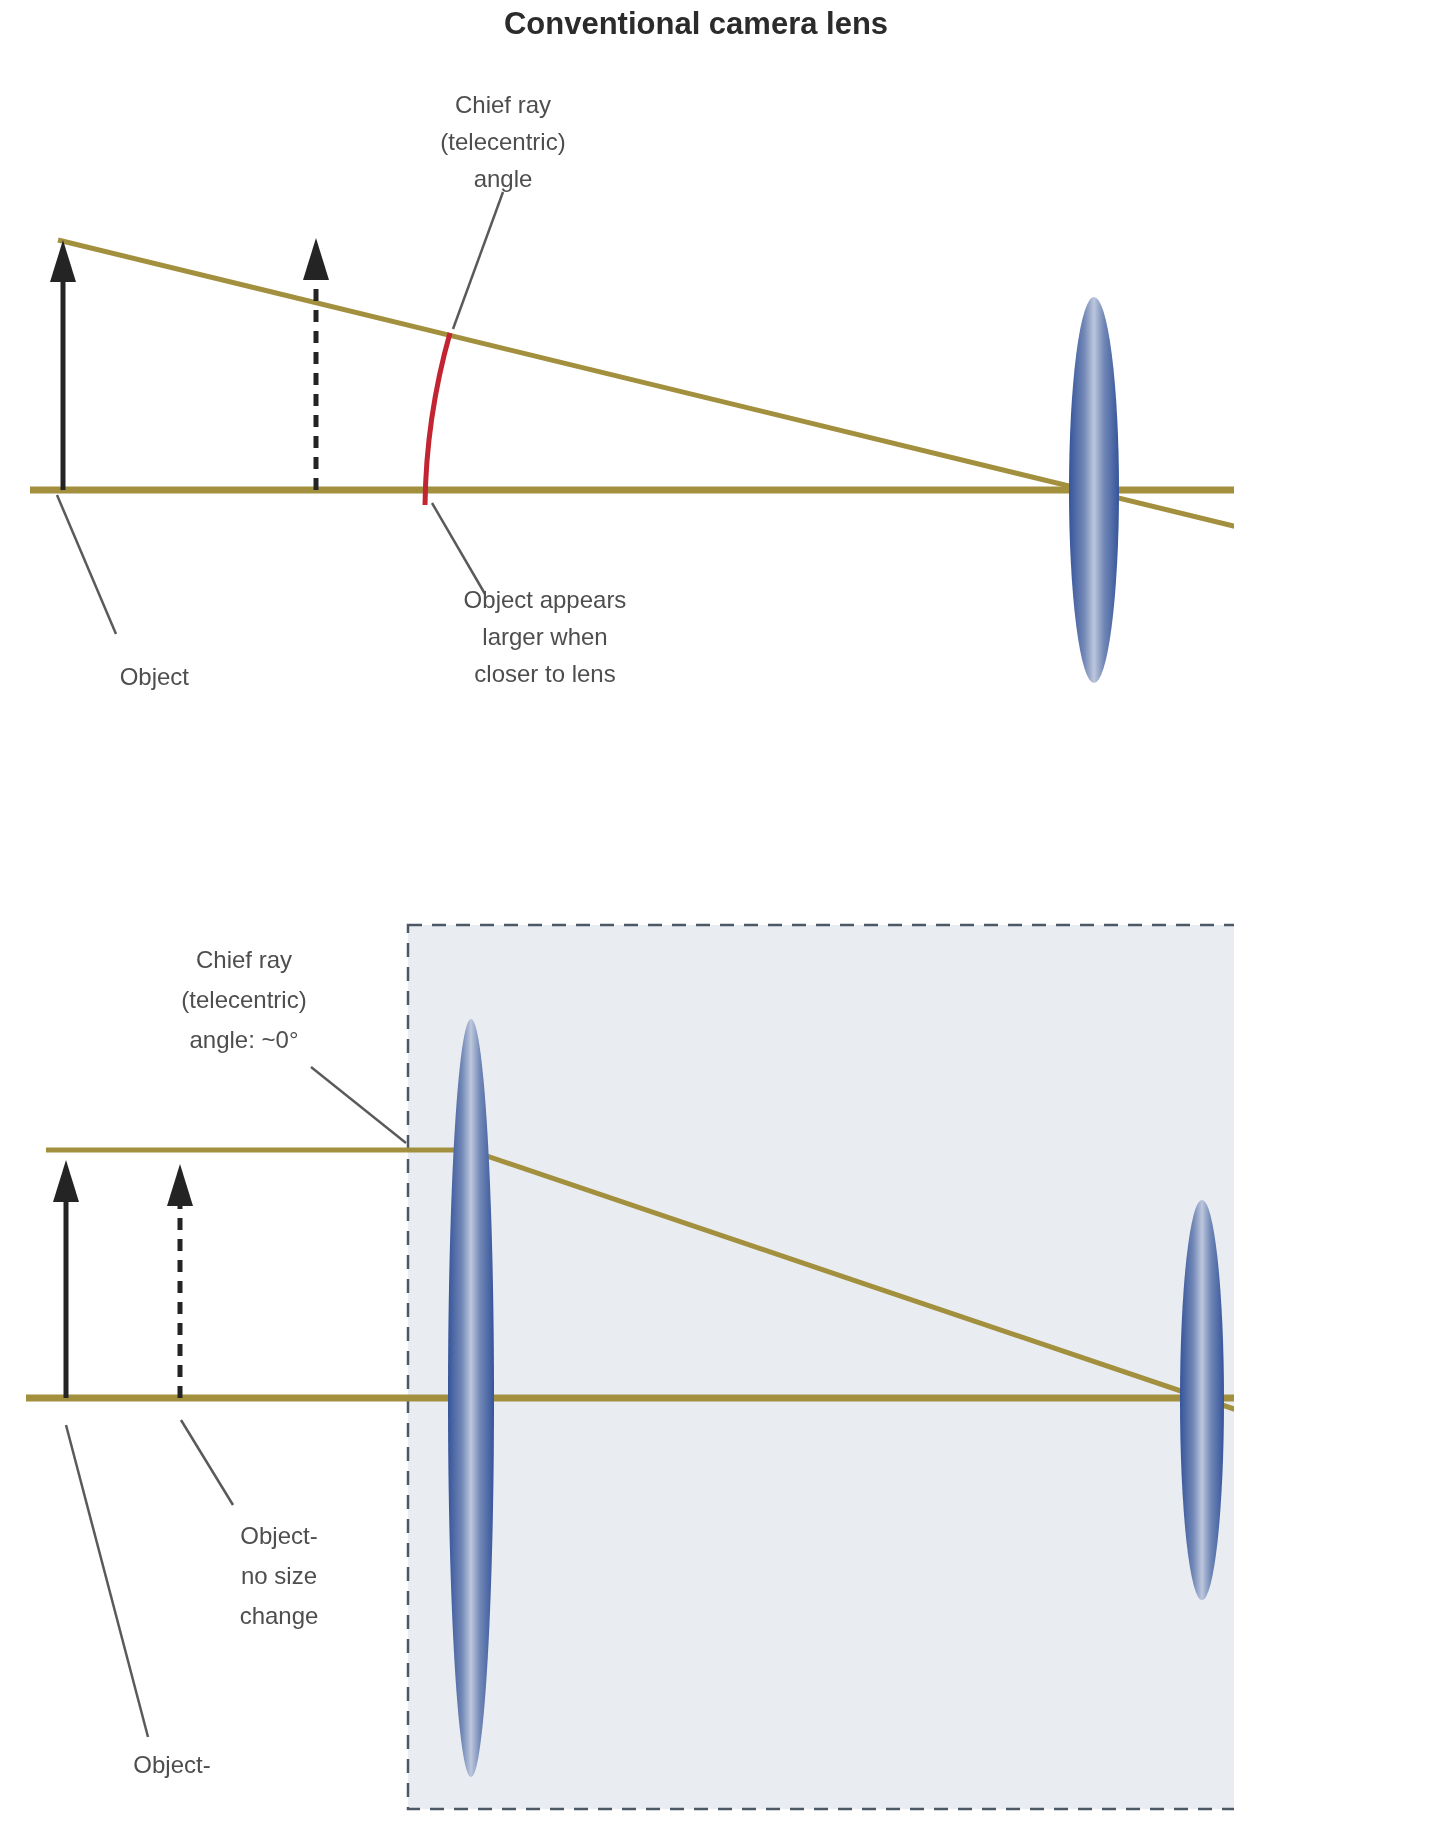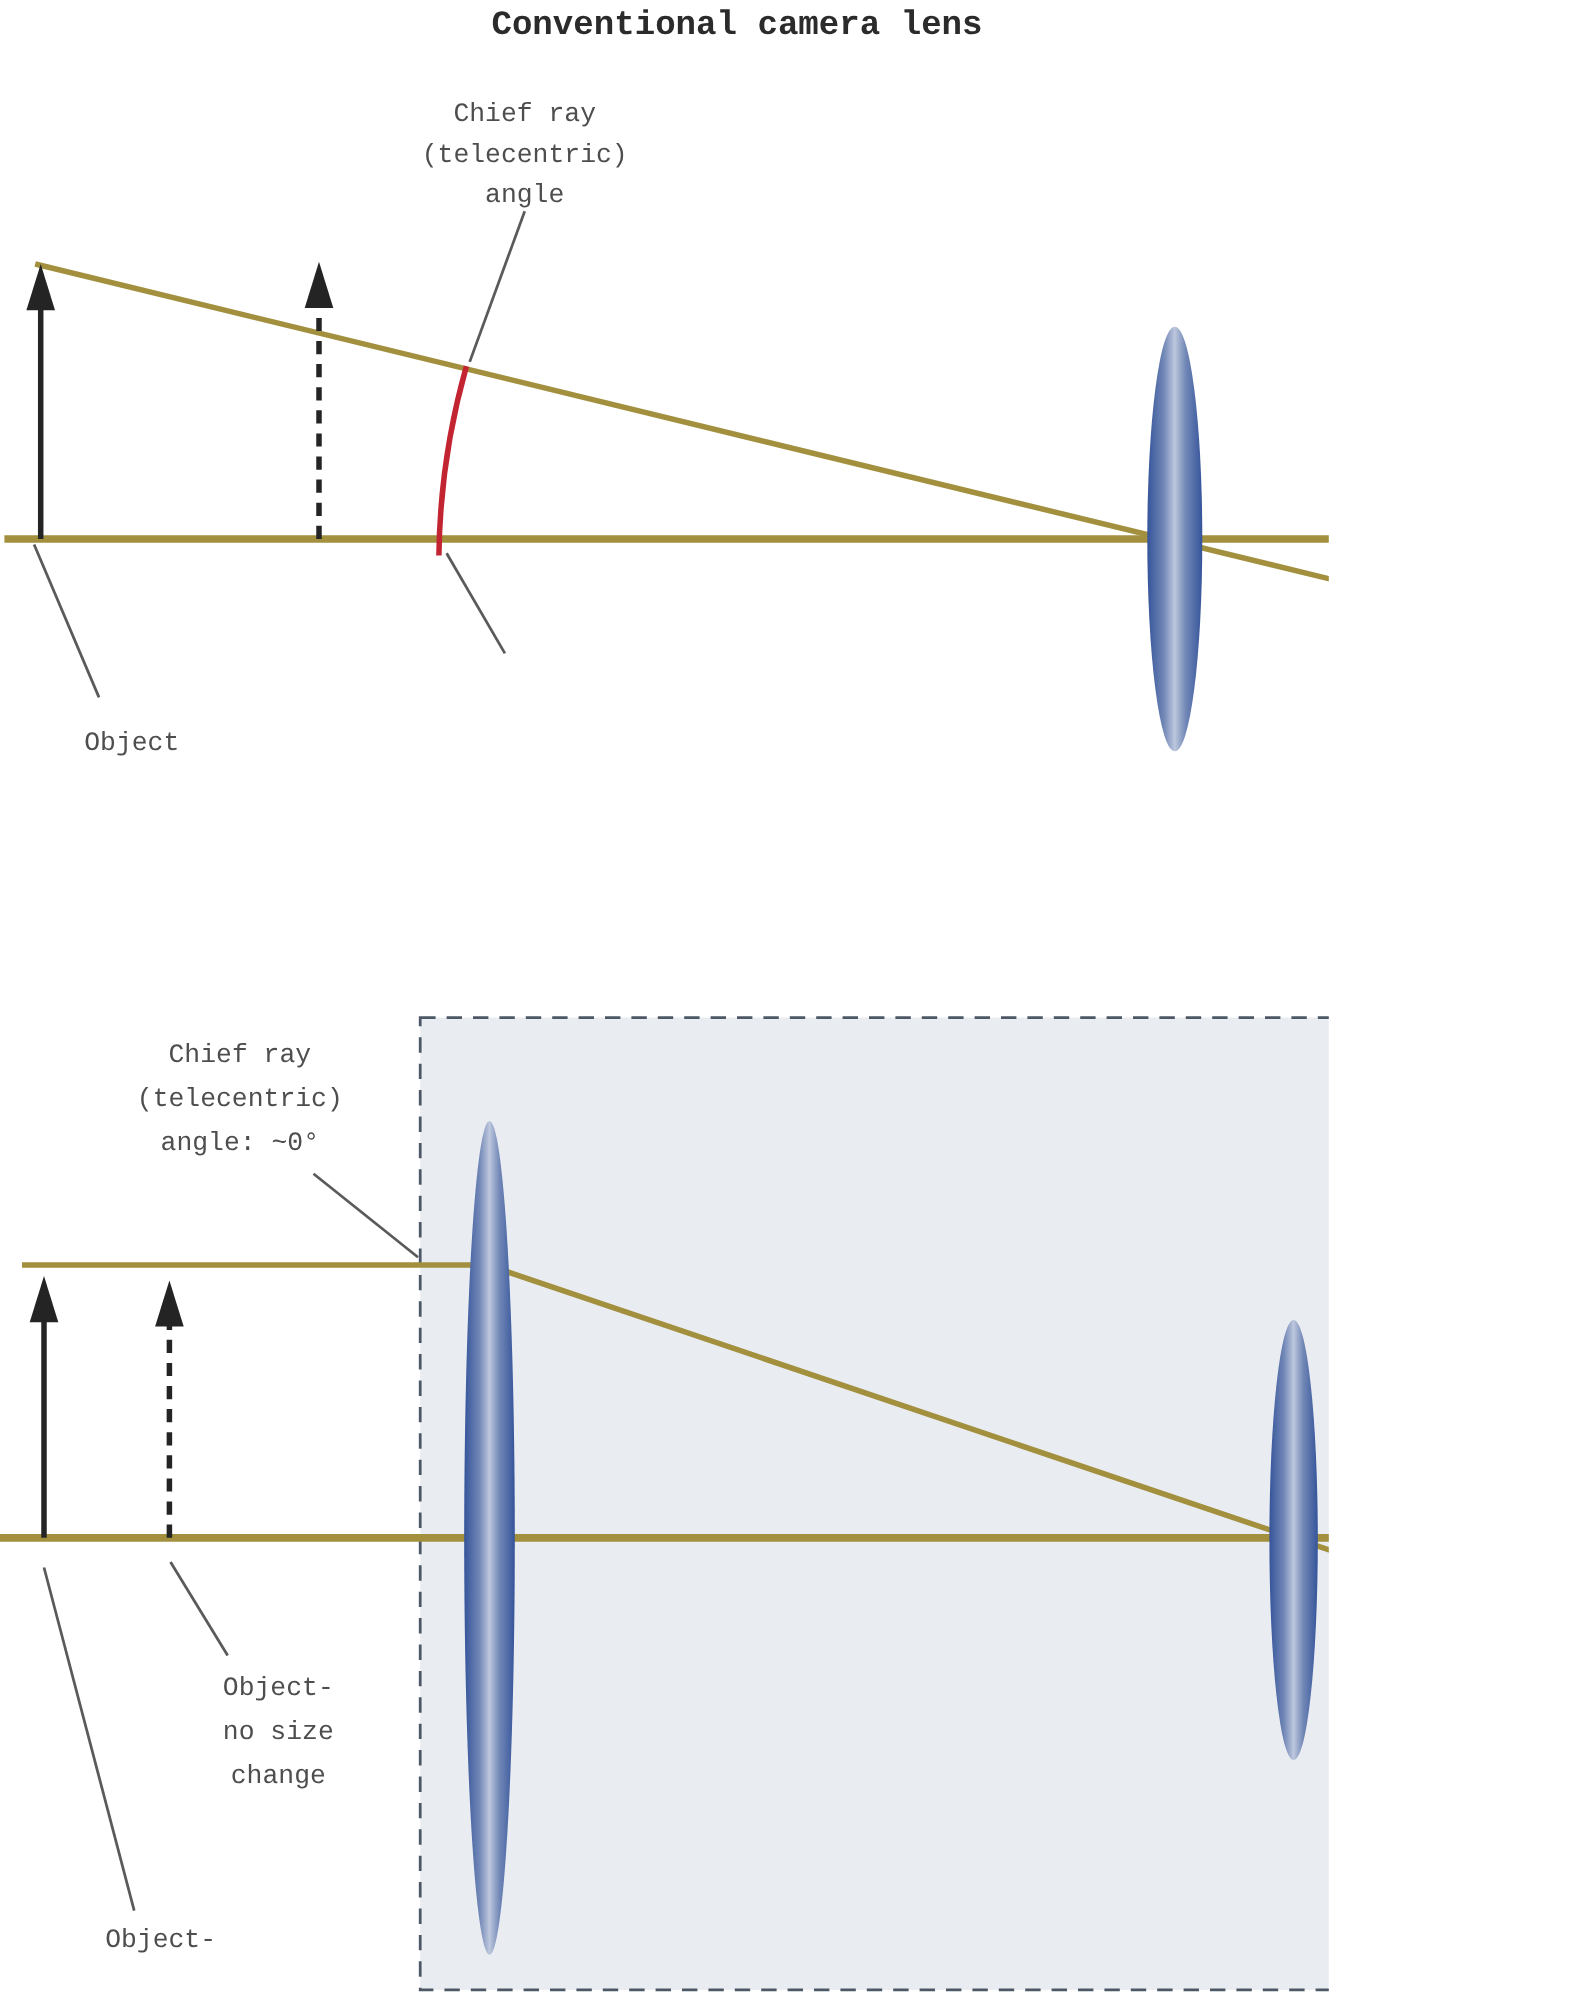--- a/index.html
+++ b/index.html
@@ -1,17 +1,17 @@
 <!DOCTYPE html>
 <html style="--bg: #ffffff; --ray: #a3903e; --arc-red: #c22431; --pointer: #5a5a5a; --arrow: #242424; --lens-edge: #35549a; --lens-mid: #7187b6; --lens-light: #bdc7dd; --box-fill: #e9edf2; --box-border: #4d5866; --text: #4e4e4e; --title: #2b2b2b;"><head>
 <meta charset="utf-8">
 <style>
   html,body{margin:0;padding:0;background:var(--bg,#fff);}
   #stage{position:relative;width:1208px;height:1830px;background:var(--bg,#fff);overflow:hidden;
-         font-family:Liberation Mono, monospace;}
+         font-family:Liberation Sans, sans-serif;margin-left:26px;}
   #diagram-svg{position:absolute;left:0;top:0;}
   .label{position:absolute;white-space:pre-line;color:var(--text,#4e4e4e);
          font-size:24px;line-height:37px;text-align:center;}
   .label.title{font-weight:bold;color:var(--title,#2b2b2b);font-size:31px;line-height:36px;}
   .lh40{line-height:40px;}
   
   .ray{stroke:var(--ray,#a3903e);fill:none;}
   .axis{stroke-width:7;}
   .beam{stroke-width:5;}
   .arc{stroke:var(--arc-red,#c22431);stroke-width:5;fill:none;}
@@ -83,20 +83,23 @@
     <line class="pointer" x1="285" y1="1067" x2="380" y2="1143"></line>
     <line class="pointer" x1="155" y1="1420" x2="207" y2="1505"></line>
     <line class="pointer" x1="40" y1="1425" x2="122" y2="1737"></line>
   </svg>
 
   <div class="label title" style="left:420px;top:6px;width:500px;">Conventional camera lens</div>
   <div class="label" style="left:367px;top:86px;width:220px;">Chief ray
 (telecentric)
 angle</div>
   <div class="label" style="left:43px;top:658px;width:120px;text-align:right;">Object</div>
+  <div class="label" style="left:394px;top:581px;width:250px;">Object appears
+larger when
+closer to lens</div>
 
   <div class="label lh40" style="left:103px;top:940px;width:230px;">Chief ray
 (telecentric)
 angle: ~0°</div>
   <div class="label lh40" style="left:153px;top:1516px;width:200px;">Object-
 no size
 change</div>
   <div class="label" style="left:86px;top:1746px;width:120px;">Object-</div>
   <div class="label" style="left:1318px;top:1572px;width:120px;">Object</div>
 </div>

